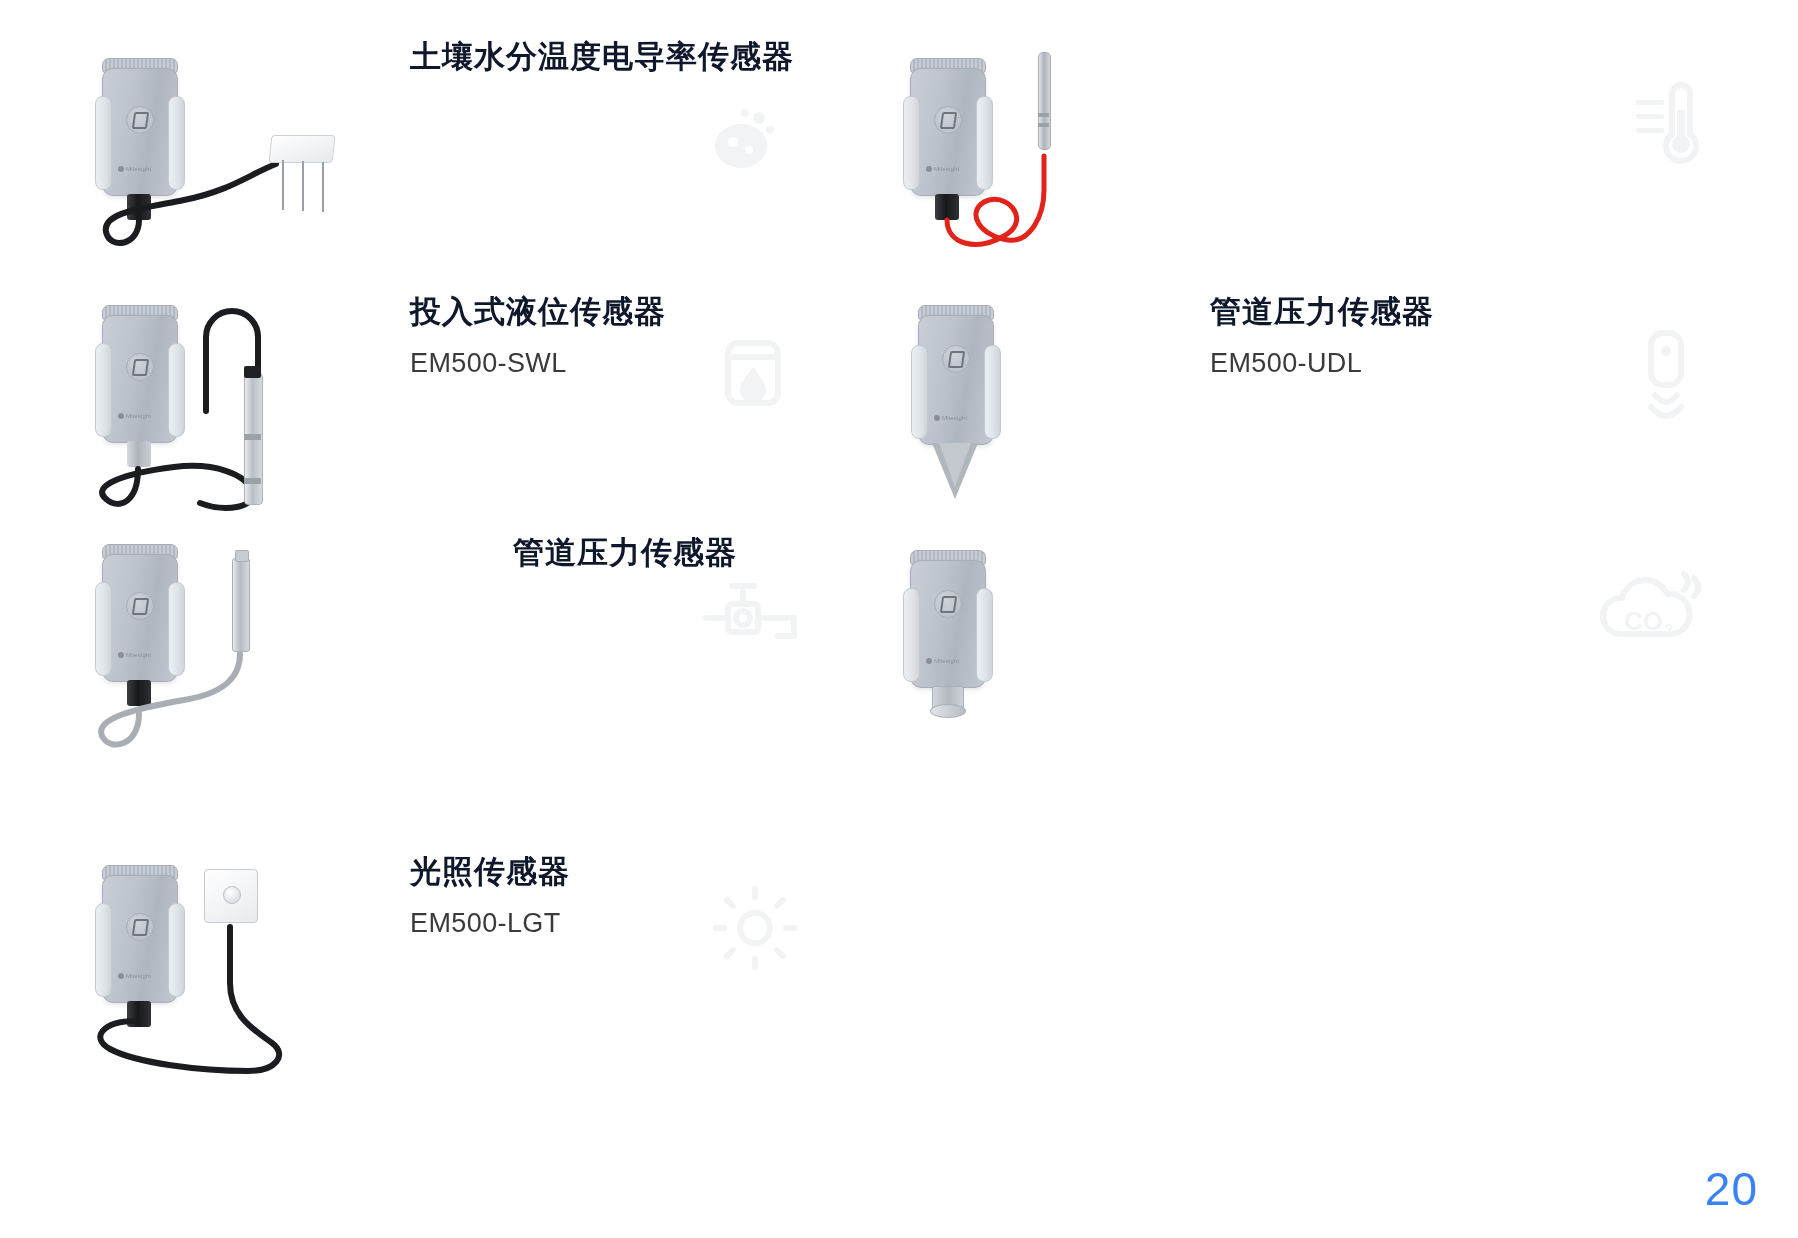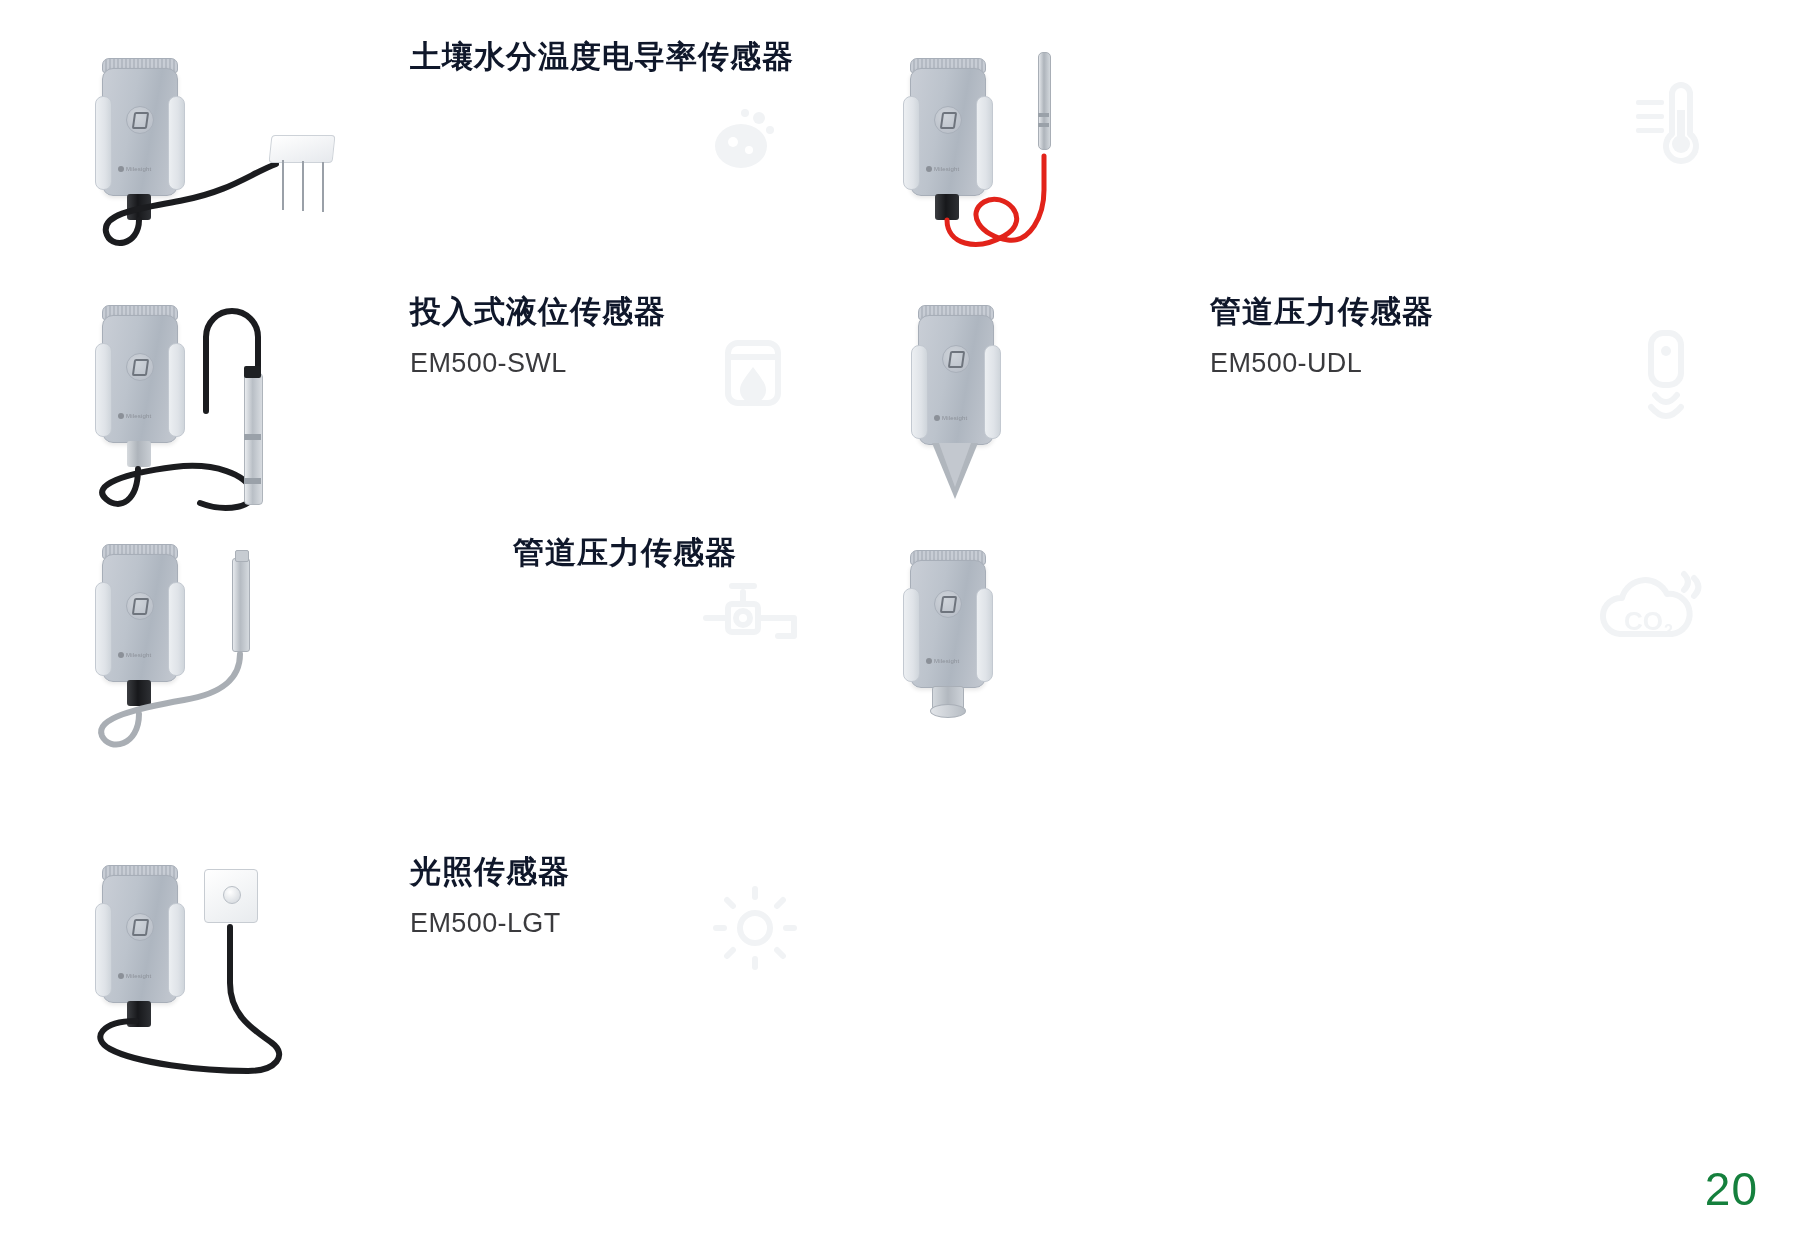--- a/index.html
+++ b/index.html
@@ -34,21 +34,21 @@
 
   
   .wm{position:absolute;opacity:1;pointer-events:none;}
   .wm svg{display:block;}
   .wmfill{fill:#f1f3f5;}
   .wmstroke{fill:none;stroke:#f1f3f5;stroke-width:6;stroke-linecap:round;stroke-linejoin:round;}
 
   
   .pageno{
     position:absolute;right:40px;bottom:22px;
-    font-size:46px;color:#15803d;font-weight:normal;letter-spacing:1px;
+    font-size:46px;color:#3b82f6;font-weight:normal;letter-spacing:1px;
   }
 
   
   .dev{position:absolute;}
   .body{
     position:absolute;width:74px;height:126px;border-radius:11px;
     background:linear-gradient(100deg,#c9ced6 0%,#bcc3cc 38%,#aeb6c0 62%,#c4c9d1 100%);
     border:1px solid #a7aeb8;
     box-shadow:0 2px 4px rgba(0,0,0,.10);
   }

